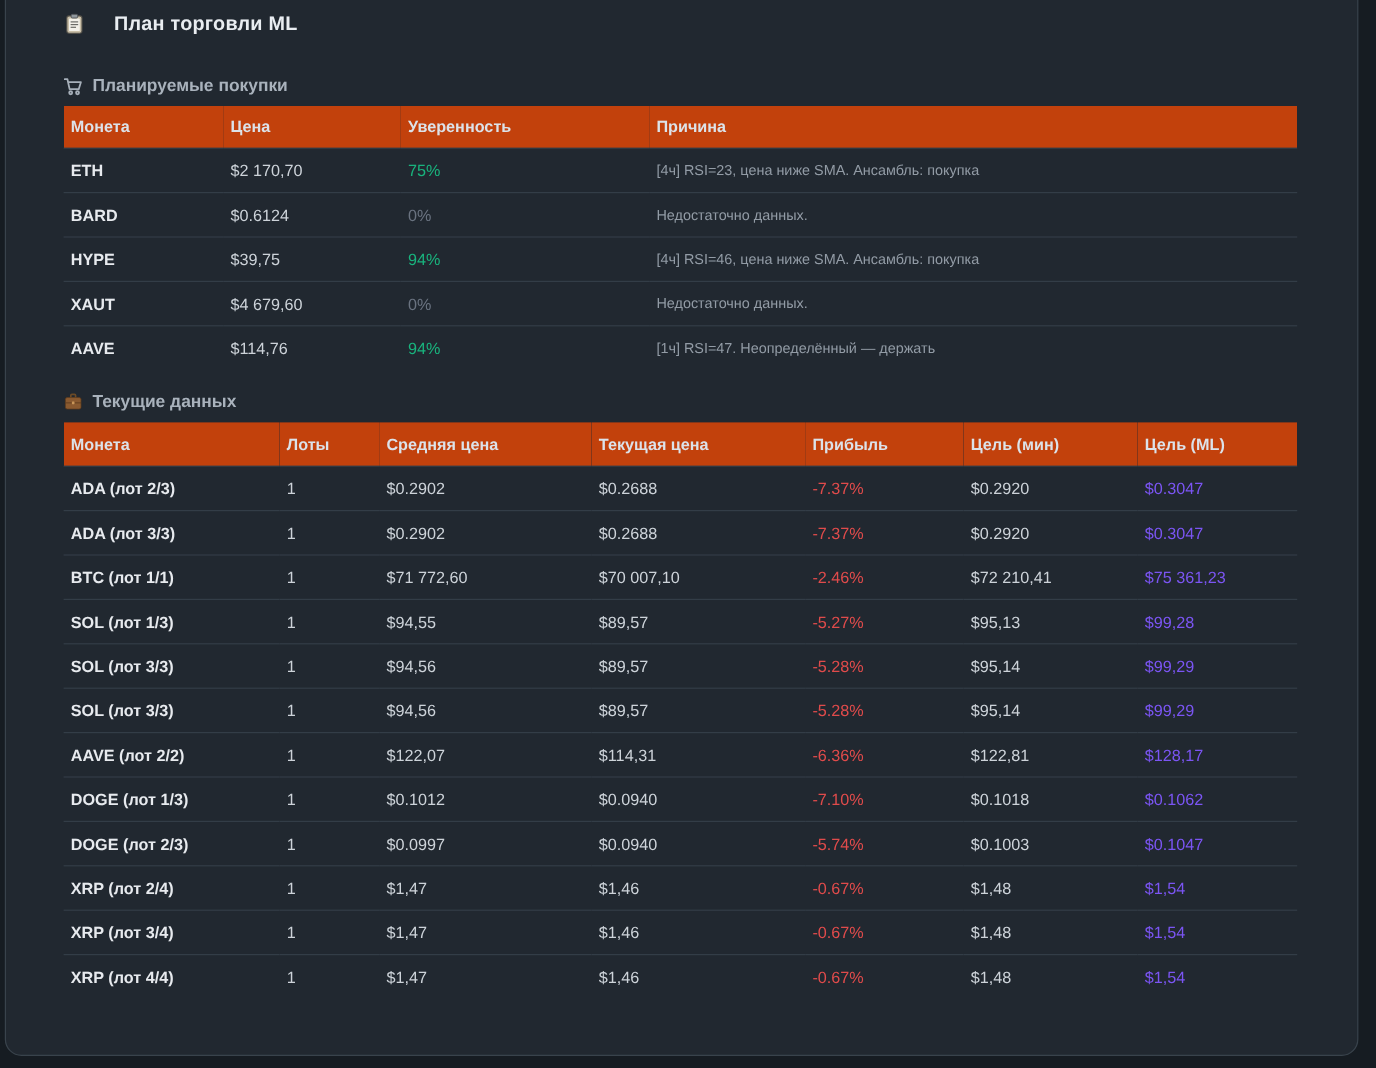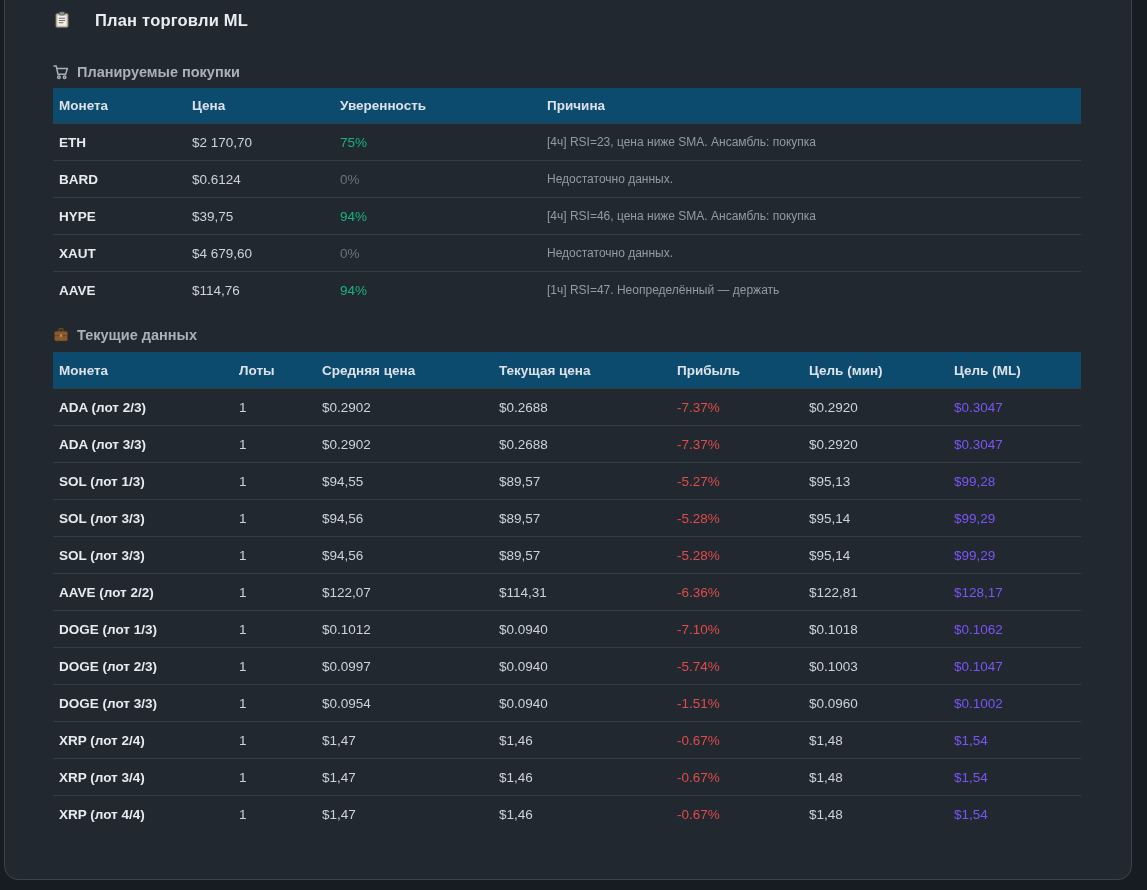--- a/index.html
+++ b/index.html
@@ -20,21 +20,21 @@
   .title-row{display:flex;align-items:center;gap:24px;height:22px;}
   .title{font-size:16.5px;font-weight:700;color:#e9edf1;letter-spacing:.2px;}
   .section-head{display:flex;align-items:center;gap:8px;height:20px;margin-top:31px;}
   .section-head.second{margin-top:17px;}
   .section-title{font-size:14.5px;font-weight:700;color:#a9b2bc;}
   .icon{display:inline-flex;align-items:center;justify-content:center;flex:0 0 auto;}
 
   table{border-collapse:collapse;table-layout:fixed;width:1028px;}
   table.t1{margin-top:6px;}
   table.t2{margin-top:7px;}
-  thead tr{background:#0c4a6e;}
+  thead tr{background:#c2410c;}
   th{
     text-align:left;font-size:13.5px;font-weight:700;color:#dce2e9;
     padding:0 6px;height:35px;white-space:nowrap;overflow:hidden;
   }
   .t2 th{height:36px;}
   td{
     padding:0 6px;height:36px;font-size:13.5px;color:#cdd3d9;
     border-top:1px solid #333d47;white-space:nowrap;overflow:hidden;
   }
   td.coin{font-weight:700;color:#e7eaee;}
@@ -170,20 +170,29 @@
           <tr>
     <td class="coin">ADA (лот 3/3)</td>
     <td class="num">1</td>
     <td class="num">$0.2902</td>
     <td class="num">$0.2688</td>
     <td class="num neg">-7.37%</td>
     <td class="num">$0.2920</td>
     <td class="num ml">$0.3047</td>
   </tr>
           <tr>
+    <td class="coin">BTC (лот 1/1)</td>
+    <td class="num">1</td>
+    <td class="num">$71 772,60</td>
+    <td class="num">$70 007,10</td>
+    <td class="num neg">-2.46%</td>
+    <td class="num">$72 210,41</td>
+    <td class="num ml">$75 361,23</td>
+  </tr>
+          <tr>
     <td class="coin">SOL (лот 1/3)</td>
     <td class="num">1</td>
     <td class="num">$94,55</td>
     <td class="num">$89,57</td>
     <td class="num neg">-5.27%</td>
     <td class="num">$95,13</td>
     <td class="num ml">$99,28</td>
   </tr>
           <tr>
     <td class="coin">SOL (лот 3/3)</td>
@@ -224,29 +233,20 @@
           <tr>
     <td class="coin">DOGE (лот 2/3)</td>
     <td class="num">1</td>
     <td class="num">$0.0997</td>
     <td class="num">$0.0940</td>
     <td class="num neg">-5.74%</td>
     <td class="num">$0.1003</td>
     <td class="num ml">$0.1047</td>
   </tr>
           <tr>
-    <td class="coin">DOGE (лот 3/3)</td>
-    <td class="num">1</td>
-    <td class="num">$0.0954</td>
-    <td class="num">$0.0940</td>
-    <td class="num neg">-1.51%</td>
-    <td class="num">$0.0960</td>
-    <td class="num ml">$0.1002</td>
-  </tr>
-          <tr>
     <td class="coin">XRP (лот 2/4)</td>
     <td class="num">1</td>
     <td class="num">$1,47</td>
     <td class="num">$1,46</td>
     <td class="num neg">-0.67%</td>
     <td class="num">$1,48</td>
     <td class="num ml">$1,54</td>
   </tr>
           <tr>
     <td class="coin">XRP (лот 3/4)</td>

